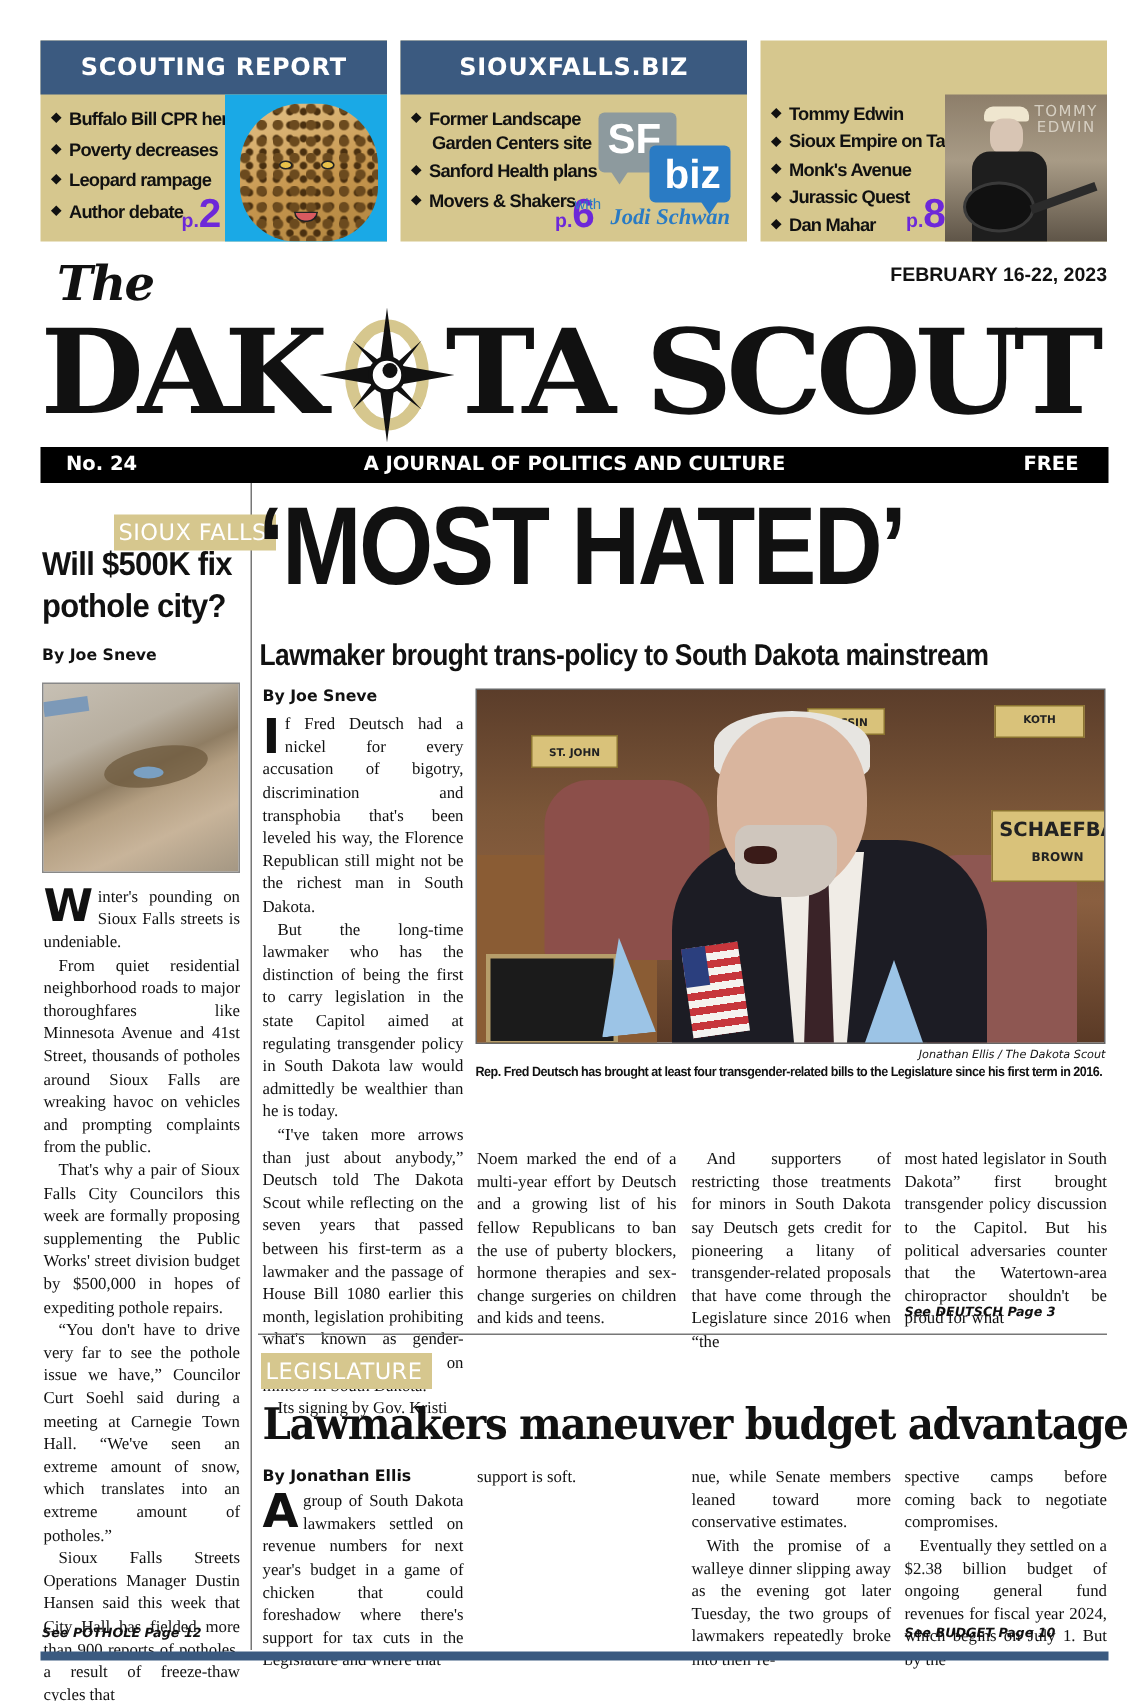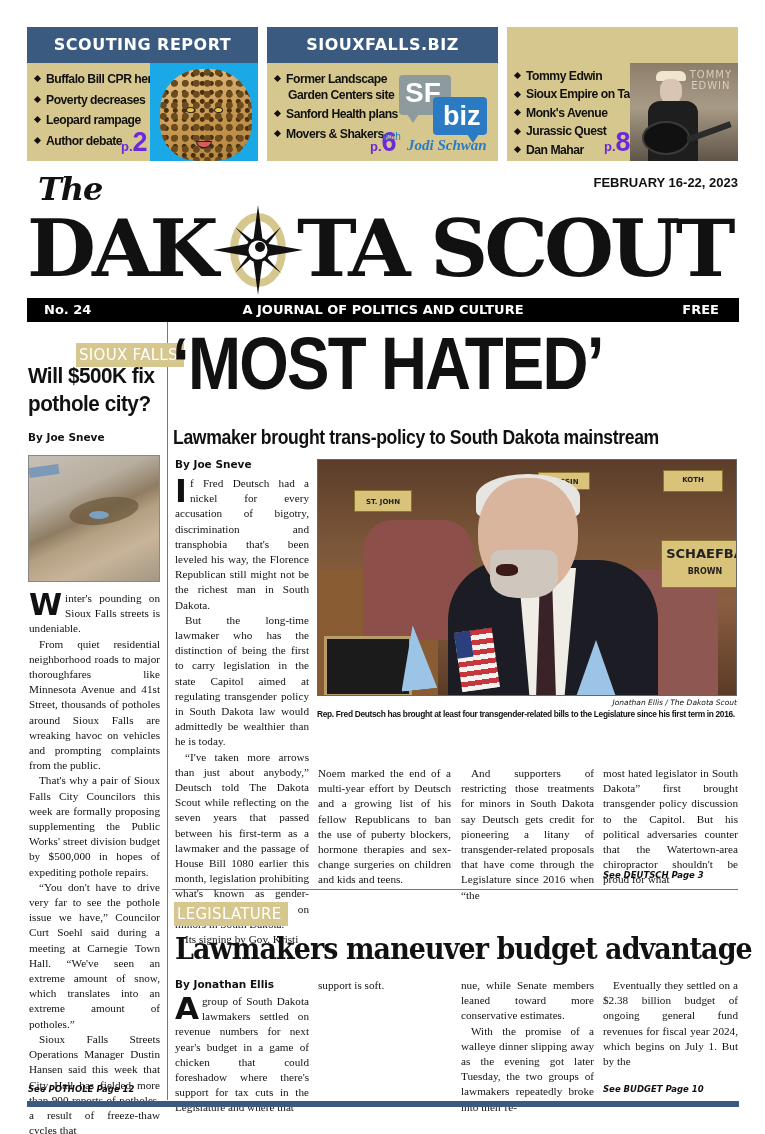--- a/index.html
+++ b/index.html
@@ -266,17 +266,18 @@
   <p class="first"><span class="dropcap" style="font-size:31px; line-height:26px;">A</span><span>group of South Dakota lawmakers settled on revenue numbers for next year's budget in a game of chicken that could foreshadow where there's support for tax cuts in the Legislature and where that</span></p>
 </div>
 <div class="body-text" style="left:318px; top:978px; width:133px;">
   <p class="first">support is soft.</p>
 </div>
 <div class="body-text" style="left:461px; top:978px; width:133px;">
   <p class="first">nue, while Senate members leaned toward more conservative estimates.</p>
   <p>With the promise of a walleye dinner slipping away as the evening got later Tuesday, the two groups of lawmakers repeatedly broke into their re-</p>
 </div>
 <div class="body-text" style="left:603px; top:978px; width:135px;">
+  <p class="first">spective camps before coming back to negotiate compromises.</p>
   <p>Eventually they settled on a $2.38 billion budget of ongoing general fund revenues for fiscal year 2024, which begins on July 1. But by the</p>
 </div>
 <div class="seeref" style="left:603px; top:1084px; width:134px;">See BUDGET Page 10</div>
 
 <div class="footbar"></div>
 
 </body></html>

